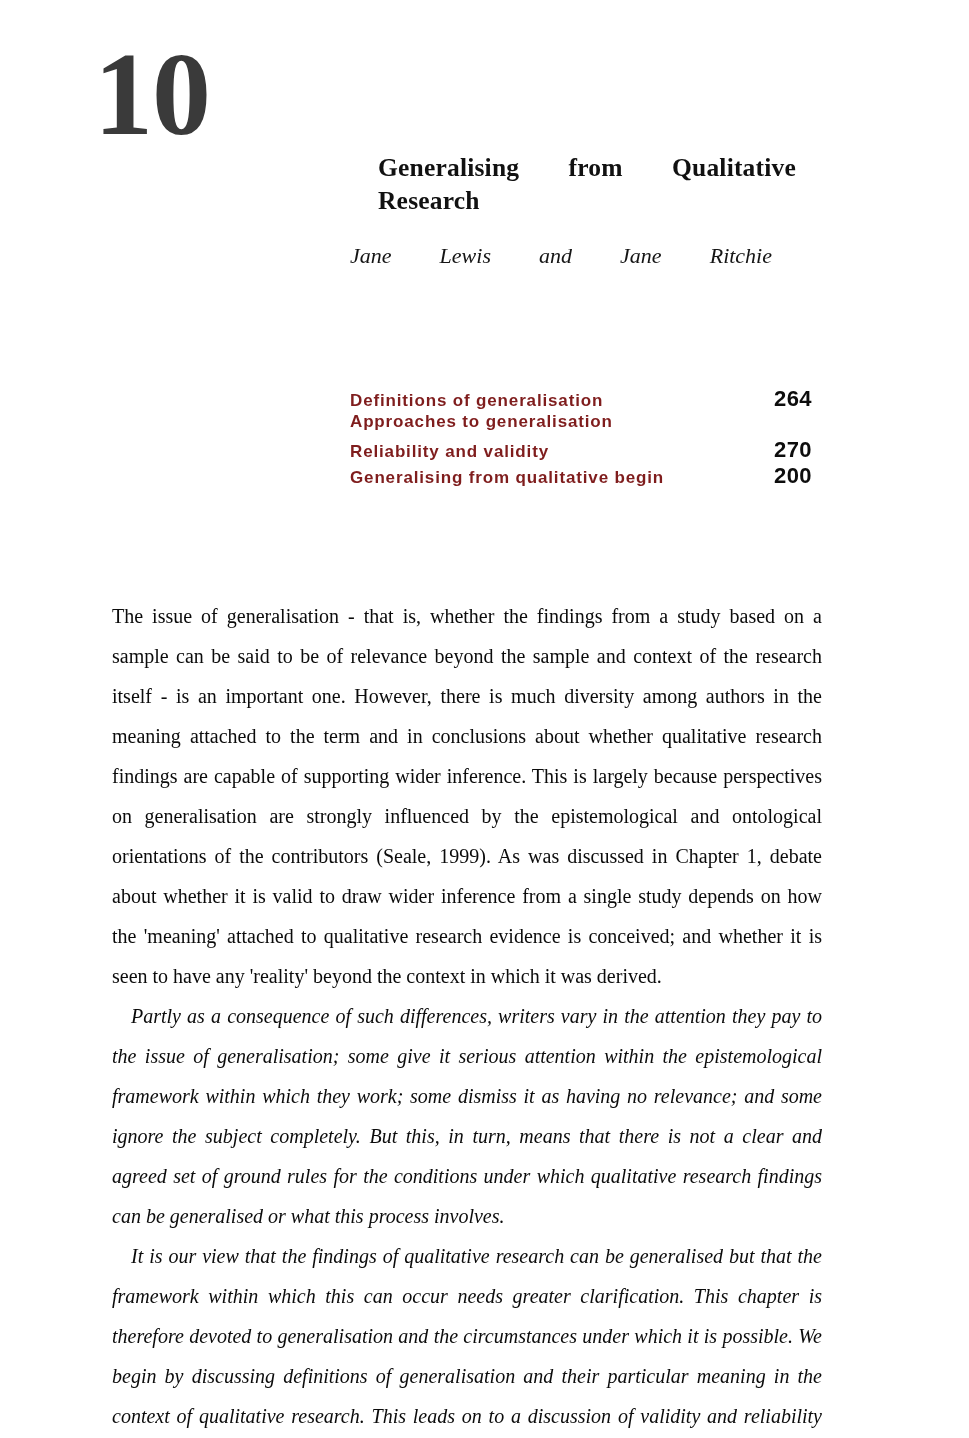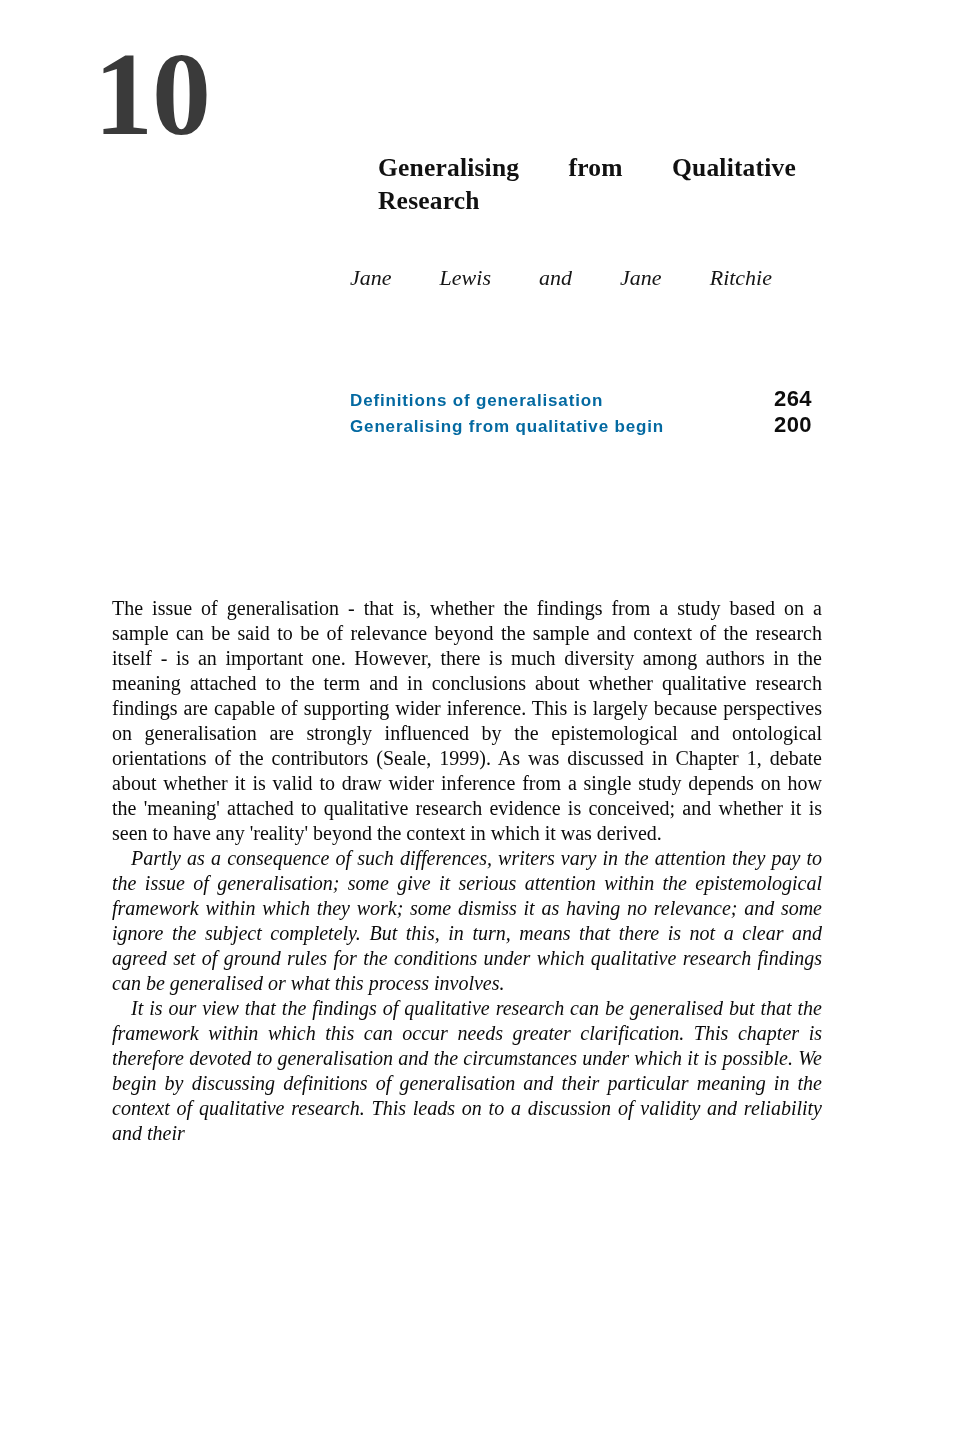--- a/index.html
+++ b/index.html
@@ -51,21 +51,21 @@
     text-align: justify;
     text-align-last: left;
     color: #111111;
     letter-spacing: 0.2px;
     margin-left: 28px;
   }
 
   .chapter-authors {
     position: absolute;
     left: 350px;
-    top: 264px;
+    top: 242px;
     width: 422px;
     font-family: "Liberation Serif", serif;
     font-style: italic;
     font-size: 22px;
     line-height: 28px;
     text-align: justify;
     text-align-last: justify;
     color: #151515;
   }
   .chapter-authors::after {
@@ -88,21 +88,21 @@
     align-items: baseline;
     justify-content: space-between;
     height: 25.5px;
   }
 
   .contents-label {
     font-family: "Liberation Sans", sans-serif;
     font-weight: 700;
     font-size: 17px;
     letter-spacing: 0.85px;
-    color: #0369a1;
+    color: #7f1d1d;
     white-space: nowrap;
   }
 
   .contents-page {
     font-family: "Liberation Sans", sans-serif;
     font-weight: 700;
     font-size: 22px;
     letter-spacing: 0.4px;
     color: #0d0d0d;
     text-align: right;
@@ -116,21 +116,21 @@
     position: absolute;
     left: 112px;
     top: 596px;
     width: 710px;
   }
 
   .body-text p {
     margin: 0;
     font-family: "Liberation Serif", serif;
     font-size: 20px;
-    line-height: 25px;
+    line-height: 40px;
     text-align: justify;
     text-align-last: left;
     color: #0b0b0b;
     hyphens: manual;
   }
 
   .body-text p.indented {
     text-indent: 19px;
     font-style: italic;
   }
@@ -146,21 +146,29 @@
 
   <div class="chapter-authors">Jane Lewis and Jane Ritchie</div>
 
   <div class="contents">
 
     <div class="contents-row">
       <span class="contents-label">Definitions of generalisation</span>
       <span class="contents-page">264</span>
     </div>
 
+    <div class="contents-row">
+      <span class="contents-label">Approaches to generalisation</span>
+      <span class="contents-page"></span>
+    </div>
 
+    <div class="contents-row">
+      <span class="contents-label">Reliability and validity</span>
+      <span class="contents-page">270</span>
+    </div>
 
     <div class="contents-row">
       <span class="contents-label">Generalising from qualitative begin</span>
       <span class="contents-page">200</span>
     </div>
 
   </div>
 
   <div class="body-text">
     <p>The issue of generalisation - that is, whether the findings from a study based on a sample can be said to be of relevance beyond the sample and context of the research itself - is an important one. However, there is much diversity among authors in the meaning attached to the term and in conclusions about whether qualitative research findings are capable of supporting wider inference. This is largely because perspectives on generalisation are strongly influenced by the epistemological and ontological orientations of the contributors (Seale, 1999). As was discussed in Chapter 1, debate about whether it is valid to draw wider inference from a single study depends on how the 'meaning' attached to qualitative research evidence is conceived; and whether it is seen to have any 'reality' beyond the context in which it was derived.</p>

